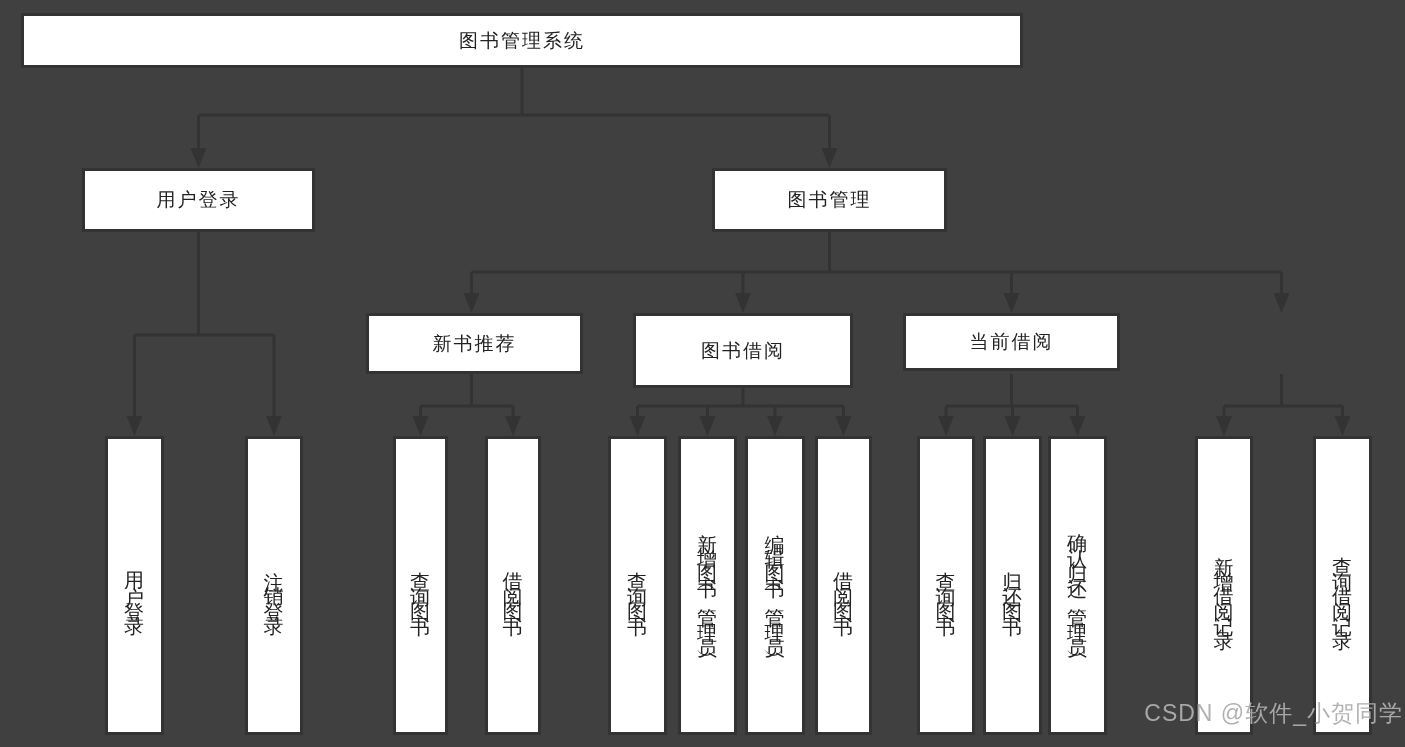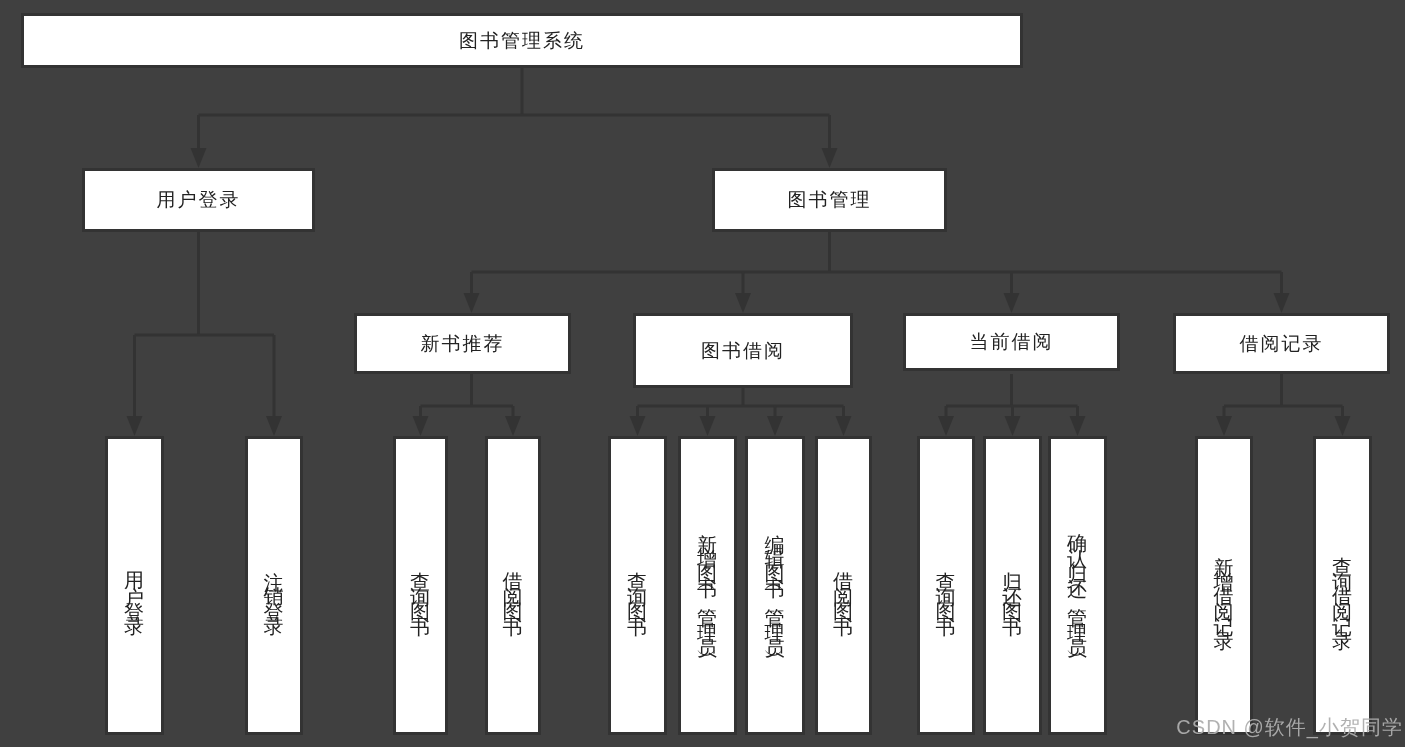--- a/index.html
+++ b/index.html
@@ -44,23 +44,23 @@
   .node.leaf .vtext {
     writing-mode: vertical-lr;
     text-orientation: mixed;
     letter-spacing: 15px;
     line-height: 1;
     white-space: nowrap;
   }
   #watermark {
     position: absolute;
     right: 2px;
-    top: 714px;
+    top: 698px;
     z-index: 3;
-    font-size: 20px;
+    font-size: 23px;
     letter-spacing: 1px;
     color: rgba(173, 173, 173, 0.95);
     white-space: nowrap;
   }
 </style>
 </head>
 <body>
 
 <div id="canvas">
 
@@ -123,31 +123,28 @@
     <span>图书管理系统</span>
   </div>
 
   <div class="node h" style="left:82px; top:168px; width:233px; height:64px;">
     <span>用户登录</span>
   </div>
   <div class="node h" style="left:712px; top:168px; width:235px; height:64px;justify-content:center;">
     <span>图书管理</span>
   </div>
 
-  <div class="node h" style="left:354px; top:313px; width:217px; height:61px;">
+  <div class="node h" style="left:366px; top:313px; width:217px; height:61px;">
     <span>新书推荐</span>
   </div>
   <div class="node h" style="left:633px; top:313px; width:220px; height:75px;">
     <span>图书借阅</span>
   </div>
   <div class="node h" style="left:903px; top:313px; width:217px; height:58px;">
     <span>当前借阅</span>
-  </div>
-  <div class="node h" style="left:1173px; top:313px; width:217px; height:61px;">
-    <span>借阅记录</span>
   </div>
 
   <div class="node leaf" style="left:105px; top:436px; width:59px; height:299px;">
     <span class="vtext">用户登录</span>
   </div>
   <div class="node leaf" style="left:245px; top:436px; width:58px; height:299px;">
     <span class="vtext">注销登录</span>
   </div>
 
   <div class="node leaf" style="left:393px; top:436px; width:55px; height:299px;">

